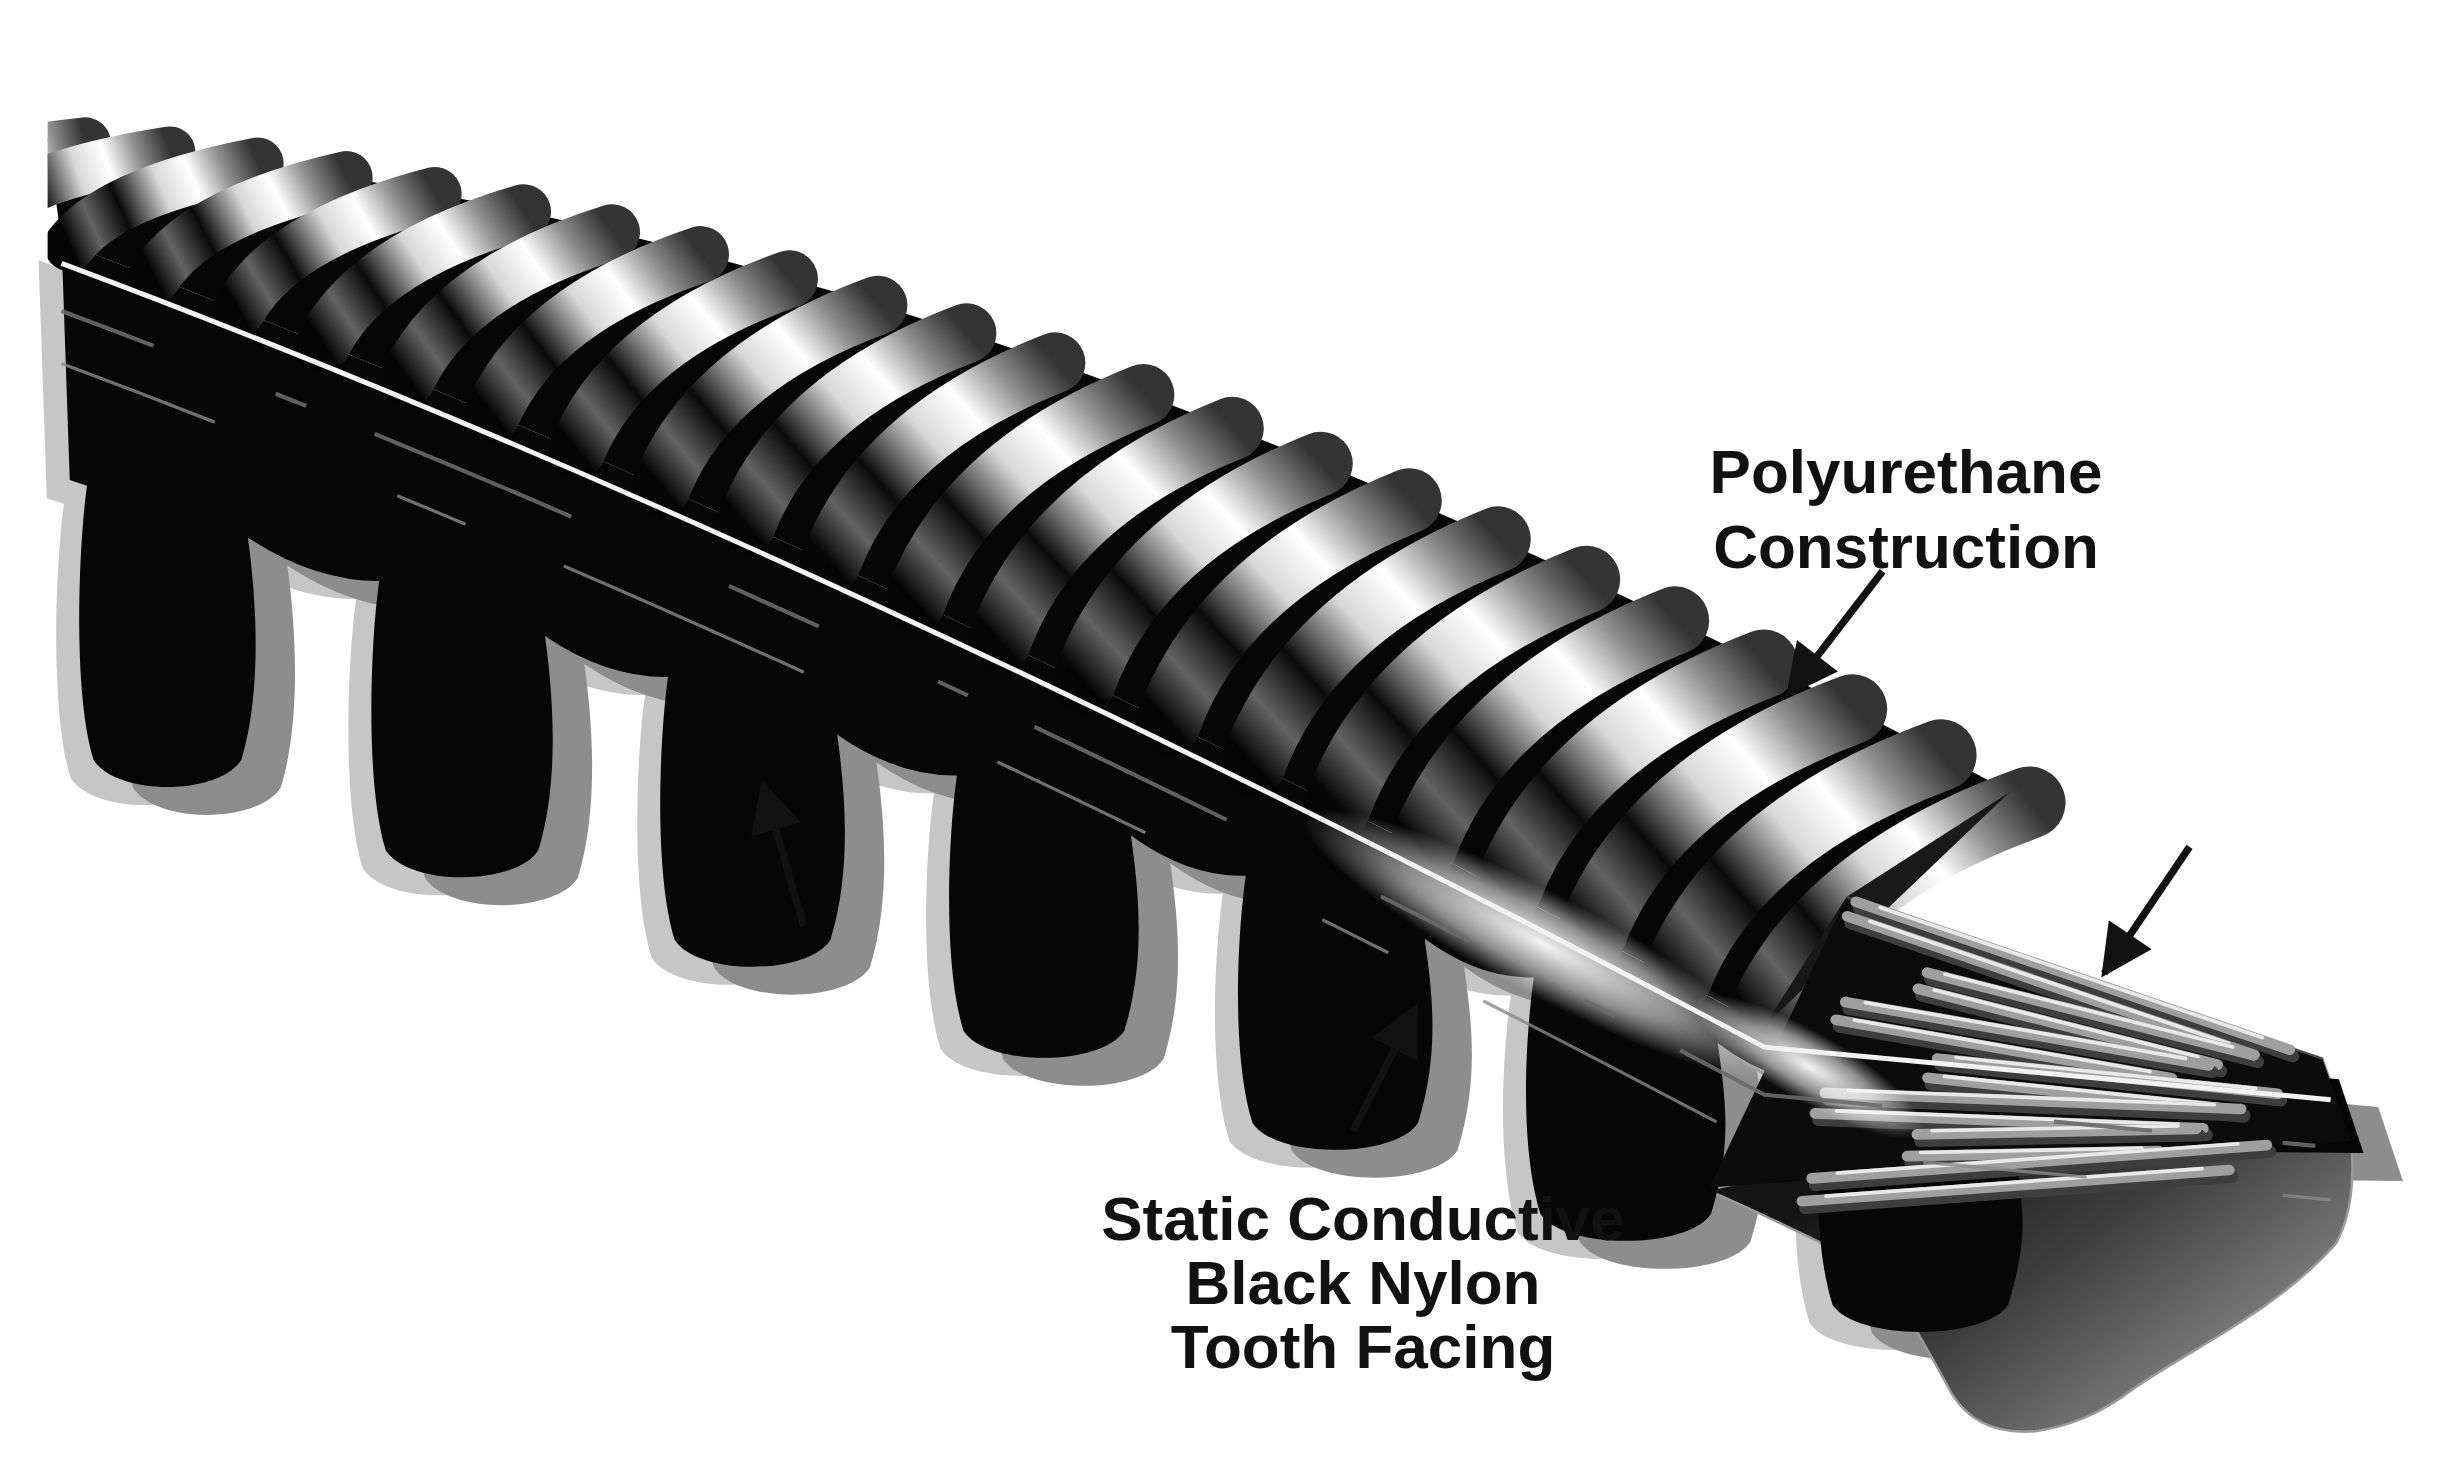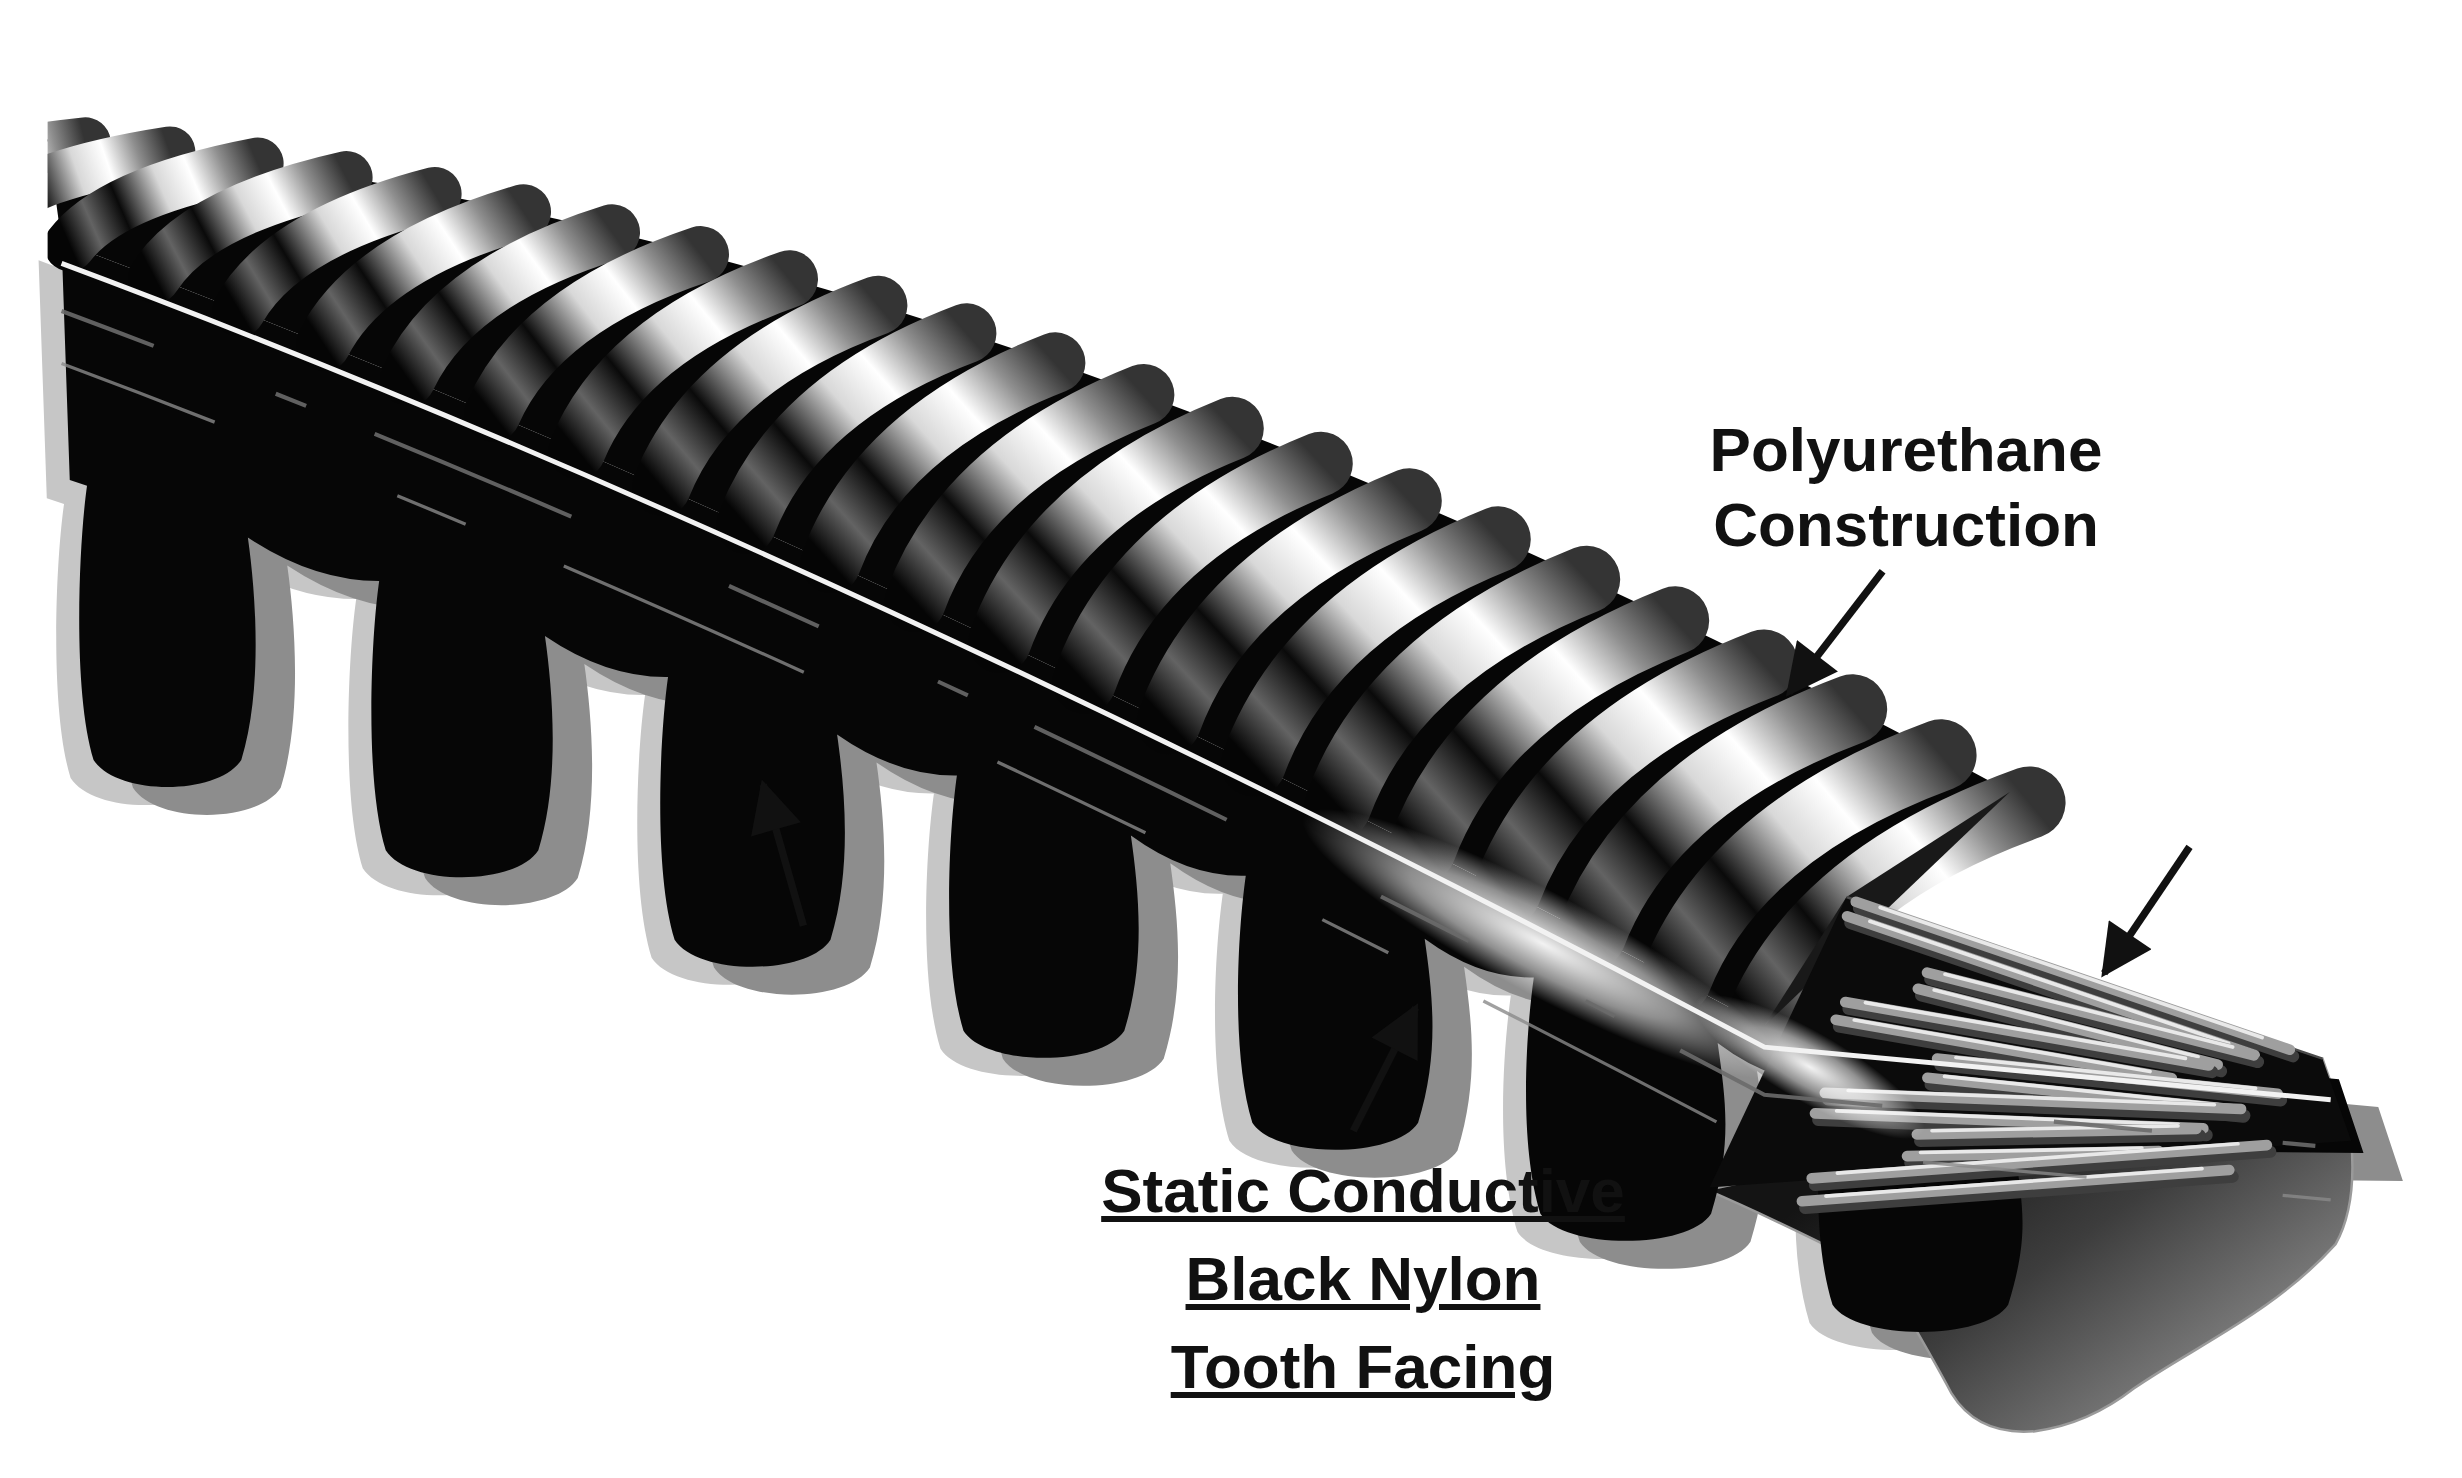--- a/index.html
+++ b/index.html
@@ -15,24 +15,24 @@
     position:absolute;
     transform:translateX(-50%);
     text-align:center;
     white-space:pre-line;
     font-weight:700;
     font-size:62px;
     line-height:75px;
     color:#111111;
     letter-spacing:0;
   }
-  #co-polyurethane{left:1906px;top:412px;}
+  #co-polyurethane{left:1906px;top:434px;}
   #co-carbon{left:2192px;top:694px;}
   #co-patented{left:825px;top:941px;}
-  #co-static{left:1363px;top:1147px;line-height:88px;text-decoration:underline;}
+  #co-static{left:1363px;top:1187px;line-height:64px;}
 </style>
 </head>
 <body>
 
 <div class="stage">
 
   <svg class="belt" width="2462" height="1478" viewBox="0 0 3000 1801">
     <defs>
       <clipPath id="clip-left">
           <rect x="58" y="0" width="2942" height="1801"></rect>

